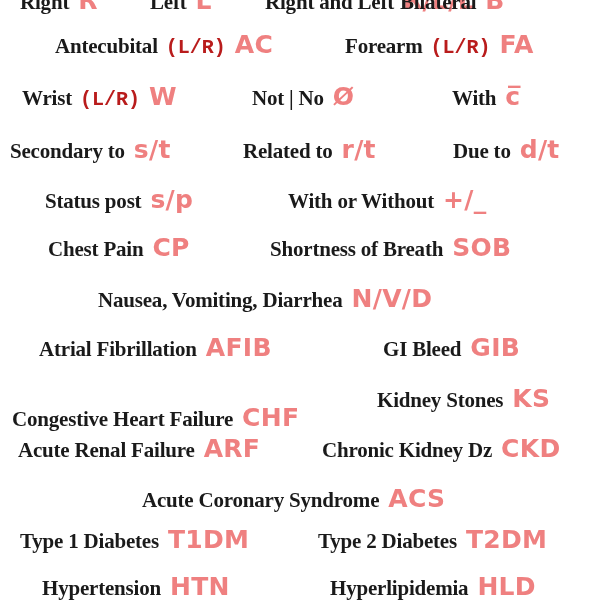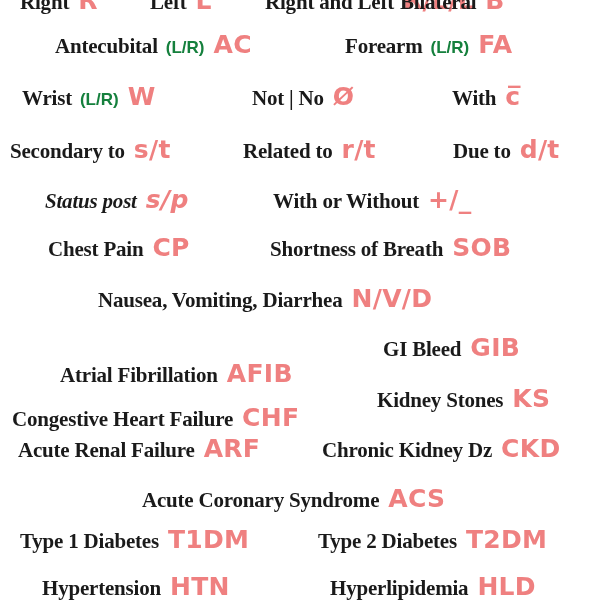--- a/index.html
+++ b/index.html
@@ -43,24 +43,24 @@
   }
   .abbr {
     color: #ef8080;
     font-family: "DejaVu Sans", sans-serif;
     font-weight: 700;
     font-size: 25px;
     margin-left: 9px;
     letter-spacing: 0.3px;
   }
   .lr {
-    color: #15803d;
-    font-family: Liberation Sans, sans-serif;
+    color: #b91c1c;
+    font-family: Liberation Mono, monospace;
     font-weight: 700;
-    font-size: 17px;
+    font-size: 20px;
     margin-left: 8px;
   }
 </style>
 </head>
 <body>
 
 <div id="sheet">
     <div class="row" style="top: -14px;">
       <div class="pair" style="position: absolute; left: 20px;">
         <span class="term">Right</span>
@@ -114,25 +114,25 @@
       <div class="pair" style="position: absolute; left: 243px;">
         <span class="term">Related to</span>
         <span class="abbr">r/t</span>
       </div>
       <div class="pair" style="position: absolute; left: 453px;">
         <span class="term">Due to</span>
         <span class="abbr">d/t</span>
       </div>
     </div>
     <div class="row" style="top: 185px;">
-      <div class="pair" style="position: absolute; left: 45px; font-style: italic;">
+      <div class="pair" style="position: absolute; left: 45px;">
         <span class="term">Status post</span>
         <span class="abbr">s/p</span>
       </div>
-      <div class="pair" style="position: absolute; left: 273px;">
+      <div class="pair" style="position: absolute; left: 288px;">
         <span class="term">With or Without</span>
         <span class="abbr">+/_</span>
       </div>
     </div>
     <div class="row" style="top: 233px;">
       <div class="pair" style="position: absolute; left: 48px;">
         <span class="term">Chest Pain</span>
         <span class="abbr">CP</span>
       </div>
       <div class="pair" style="position: absolute; left: 270px;">
@@ -140,21 +140,21 @@
         <span class="abbr">SOB</span>
       </div>
     </div>
     <div class="row" style="top: 284px;">
       <div class="pair" style="position: absolute; left: 98px;">
         <span class="term">Nausea, Vomiting, Diarrhea</span>
         <span class="abbr">N/V/D</span>
       </div>
     </div>
     <div class="row" style="top: 333px;">
-      <div class="pair" style="position: absolute; left: 60px; margin-top: 26px;">
+      <div class="pair" style="position: absolute; left: 39px;">
         <span class="term">Atrial Fibrillation</span>
         <span class="abbr">AFIB</span>
       </div>
       <div class="pair" style="position: absolute; left: 383px;">
         <span class="term">GI Bleed</span>
         <span class="abbr">GIB</span>
       </div>
     </div>
     <div class="row" style="top: 384px;">
       <div class="pair" style="position: absolute; left: 12px; margin-top: 19px;">

